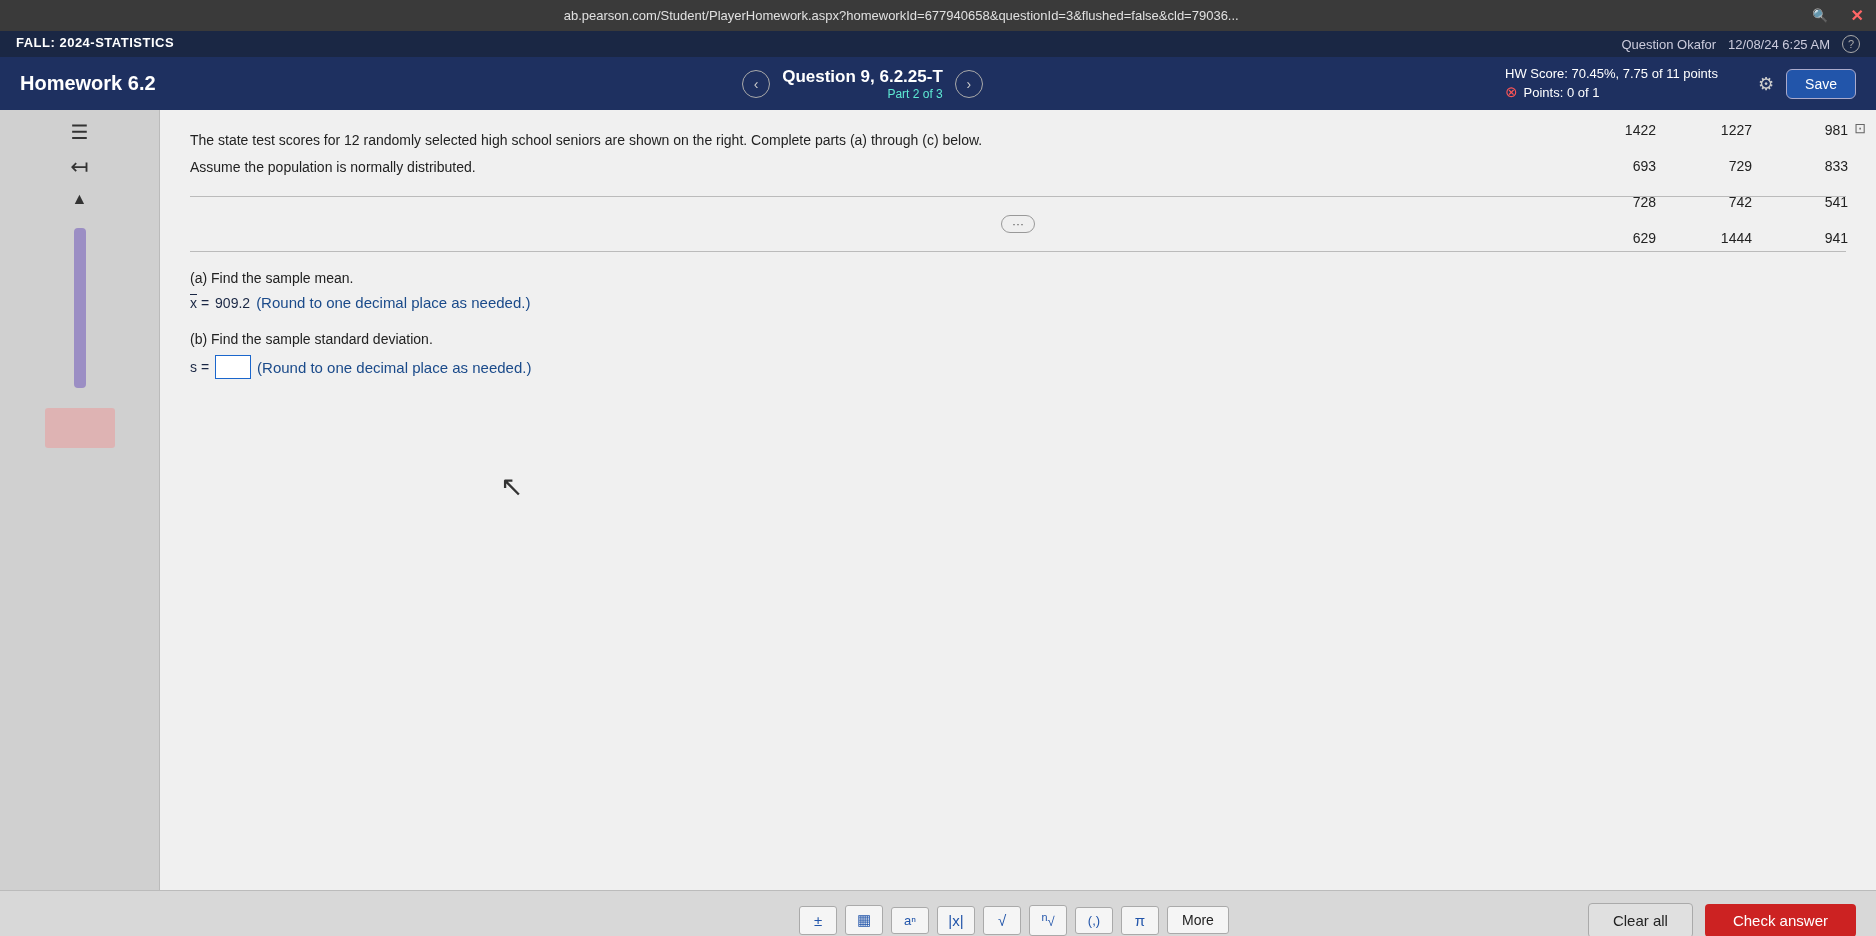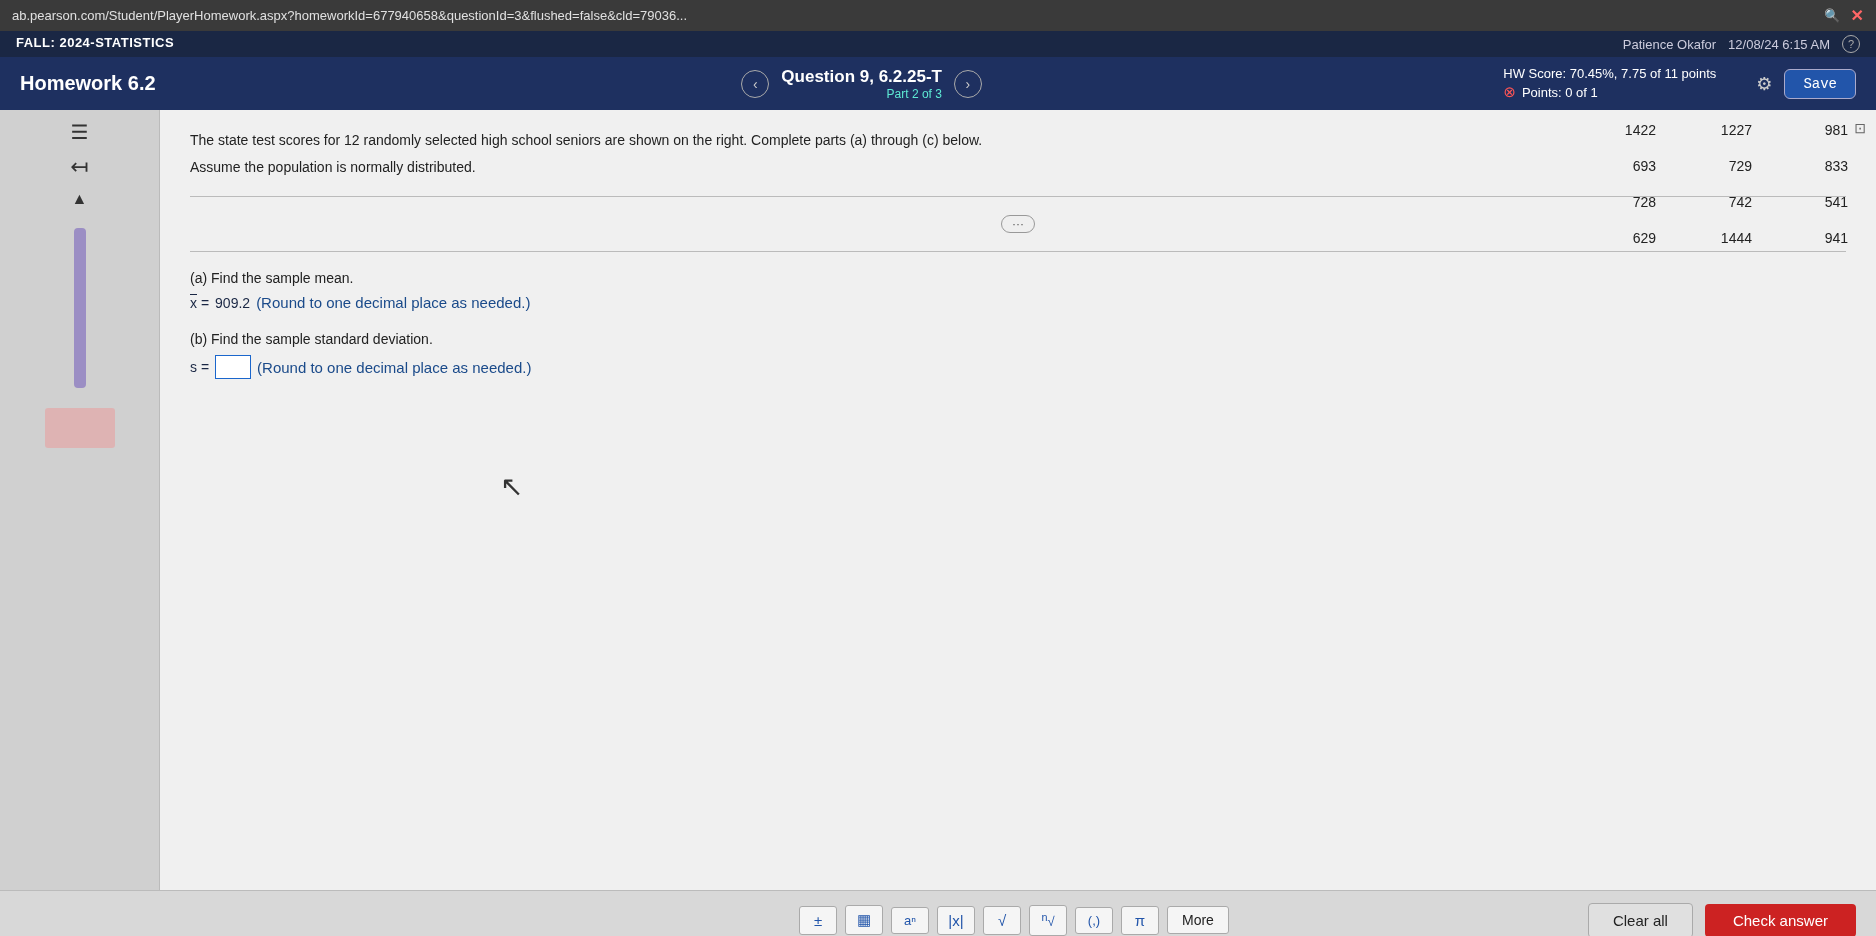--- a/index.html
+++ b/index.html
@@ -6,21 +6,22 @@
     body { font-family: Arial, sans-serif; background: #c8c8c8; width: 1876px; min-height: 936px; overflow-x: hidden; }
 
     
     .browser-bar {
       background: #3a3a3a;
       color: #ddd;
       font-size: 13px;
       padding: 6px 12px;
       display: flex;
       align-items: center;
-      gap: 10px;
+      gap: 22px;
+      text-align: center;
     }
     .browser-bar .url { flex: 1; color: #e0e0e0; font-size: 13px; }
 
     
     .top-nav {
       background: #1a2744;
       color: #fff;
       padding: 4px 16px;
       display: flex;
       justify-content: space-between;
@@ -44,21 +45,21 @@
     .hw-header .question-info { text-align: right; }
     .hw-header .question-info .q-title { font-size: 17px; font-weight: bold; }
     .hw-header .question-info .q-sub { font-size: 12px; color: #5eead4; }
     .hw-header .nav-arrow { width: 28px; height: 28px; border: 1.5px solid #aaa; border-radius: 50%; display: flex; align-items: center; justify-content: center; cursor: pointer; color: #ccc; font-size: 14px; }
     .hw-header .score-section { flex: 0 0 auto; text-align: left; }
     .hw-header .score-section .score-main { font-size: 13px; }
     .hw-header .score-section .points-row { display: flex; align-items: center; gap: 6px; font-size: 13px; margin-top: 2px; }
     .hw-header .score-section .x-icon { color: #f55; font-size: 15px; }
     .hw-header .actions { display: flex; align-items: center; gap: 12px; margin-left: 20px; }
     .hw-header .gear-icon { font-size: 18px; color: #ccc; cursor: pointer; }
-    .hw-header .save-btn { background: #2255aa; border: 1px solid #aac; color: #fff; padding: 6px 18px; border-radius: 6px; font-size: 14px; cursor: pointer; font-family: Liberation Mono, monospace; }
+    .hw-header .save-btn { background: #2255aa; border: 1px solid #aac; color: #fff; padding: 6px 18px; border-radius: 6px; font-size: 14px; cursor: pointer; }
 
     
     .main-content {
       display: flex;
       background: #e8e8e8;
       min-height: 780px;
     }
 
     
     .left-sidebar {
@@ -213,22 +214,22 @@
 
 <div class="browser-bar">
   <span class="url">ab.pearson.com/Student/PlayerHomework.aspx?homeworkId=677940658&amp;questionId=3&amp;flushed=false&amp;cld=79036...</span>
   <span>🔍</span>
   <span style="color:#f66;font-weight:bold;font-size:16px;cursor:pointer;">✕</span>
 </div>
 
 <div class="top-nav">
   <span class="course-name">FALL: 2024-STATISTICS</span>
   <div class="user-info">
-    <span>Patience Okafor</span>
-    <span>12/08/24 6:15 AM</span>
+    <span>Question Okafor</span>
+    <span>12/08/24 6:25 AM</span>
     <div class="help-icon">?</div>
   </div>
 </div>
 
 <div class="hw-header">
   <div class="hw-title">Homework 6.2</div>
   <div class="question-nav">
     <div class="nav-arrow">‹</div>
     <div class="question-info">
       <div class="q-title">Question 9, 6.2.25-T</div>

